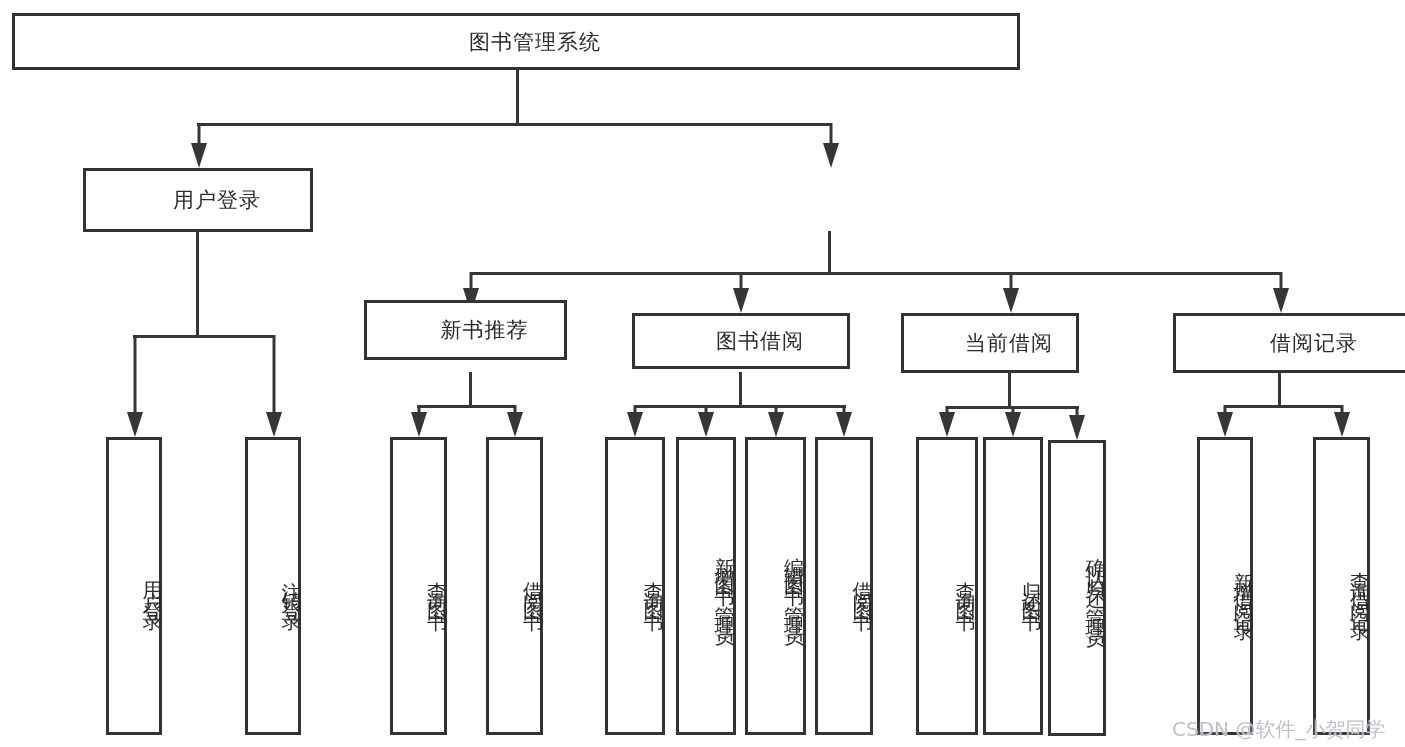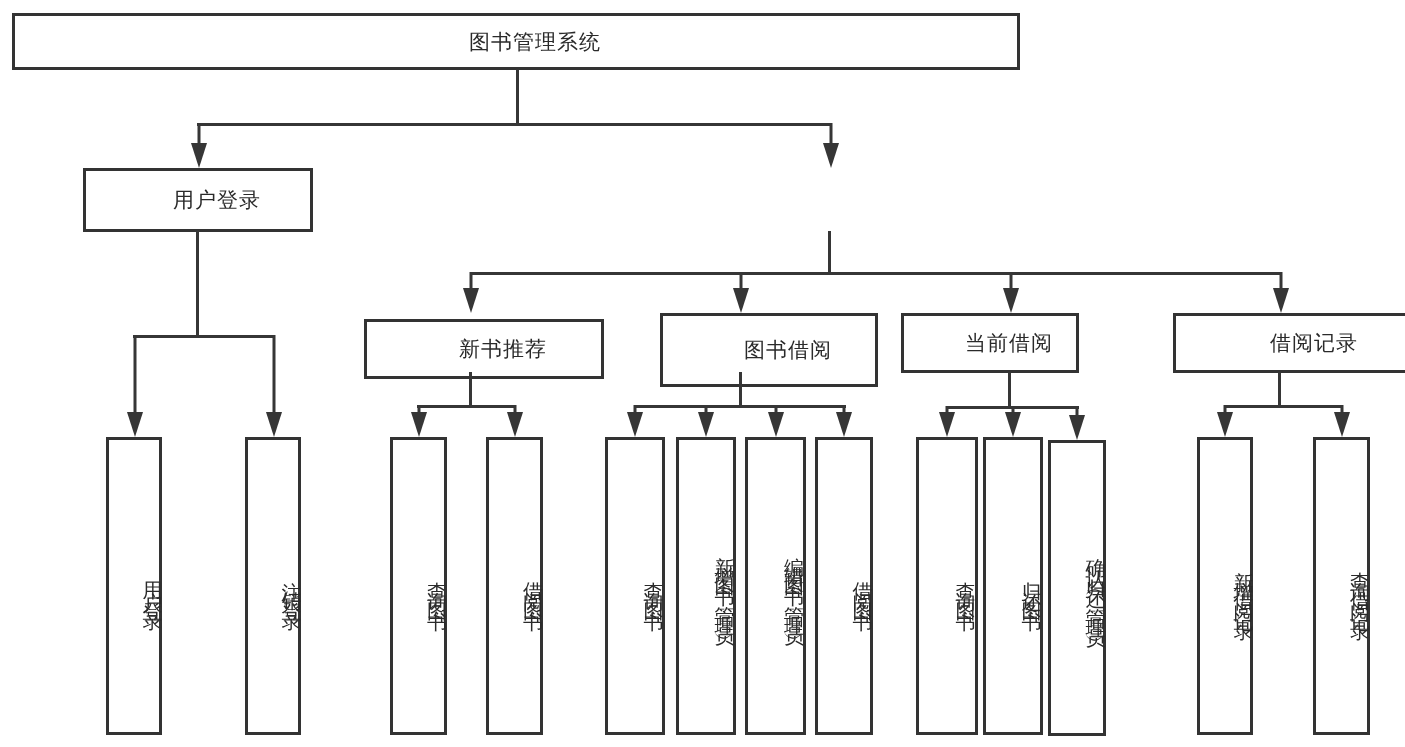--- a/index.html
+++ b/index.html
@@ -65,24 +65,24 @@
   <i class="arr" style="left:126px;top:335px;height:102px"></i>
   <i class="arr" style="left:265px;top:335px;height:102px"></i>
 
   <div class="vl" style="left:828px;top:231px;height:44px"></div>
   <div class="hl" style="left:470px;top:272px;width:812px"></div>
   <i class="arr" style="left:462px;top:272px;height:41px"></i>
   <i class="arr" style="left:732px;top:272px;height:41px"></i>
   <i class="arr" style="left:1002px;top:272px;height:41px"></i>
   <i class="arr" style="left:1272px;top:272px;height:41px"></i>
 
-  <div class="node h" style="left:364px;top:319px;width:240px;height:60px">
+  <div class="node h" style="left:364px;top:300px;width:203px;height:60px">
     <span>新书推荐</span>
   </div>
-  <div class="node h" style="left:660px;top:313px;width:218px;height:74px">
+  <div class="node h" style="left:632px;top:313px;width:218px;height:56px">
     <span>图书借阅</span>
   </div>
   <div class="node h" style="left:901px;top:313px;width:178px;height:60px">
     <span>当前借阅</span>
   </div>
   <div class="node h" style="left:1173px;top:313px;width:244px;height:60px">
     <span>借阅记录</span>
   </div>
 
   <div class="vl" style="left:469px;top:372px;height:36px"></div>
@@ -145,14 +145,15 @@
     <span class="vtext">确认归还（管理员）</span>
   </div>
 
   <div class="node leaf" style="left:1197px;top:437px;width:56px;height:298px">
     <span class="vtext">新增借阅记录</span>
   </div>
   <div class="node leaf" style="left:1313px;top:437px;width:57px;height:298px">
     <span class="vtext">查询借阅记录</span>
   </div>
 
+  <div class="watermark">CSDN @软件_小贺同学</div>
 
 </div>
 
 </body></html>

